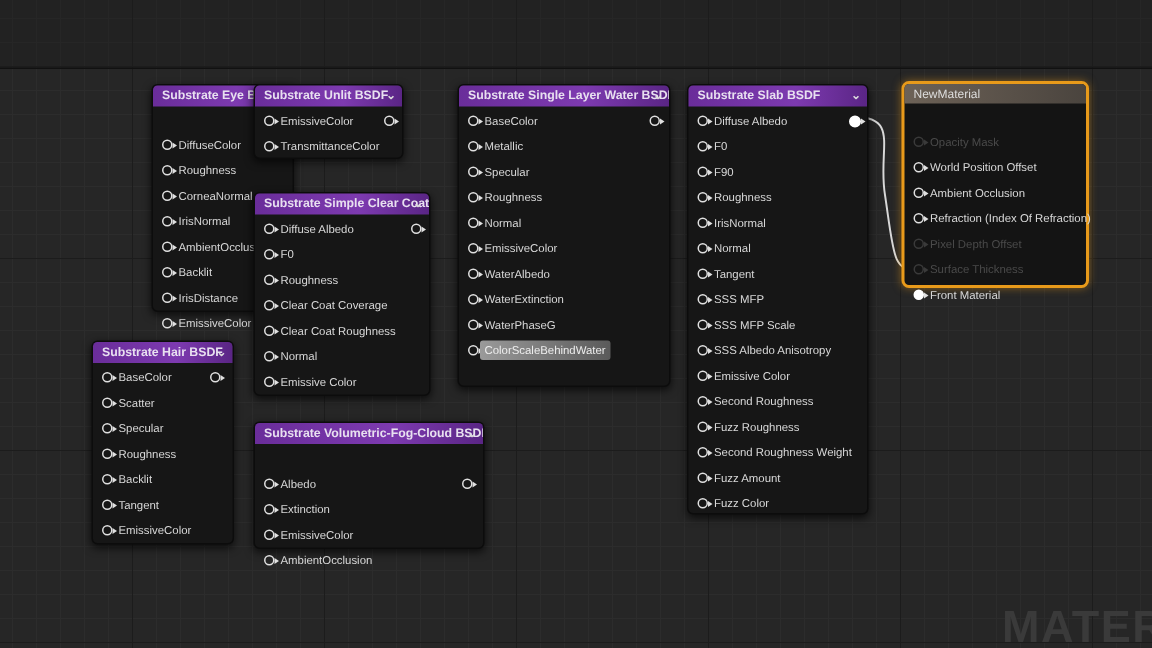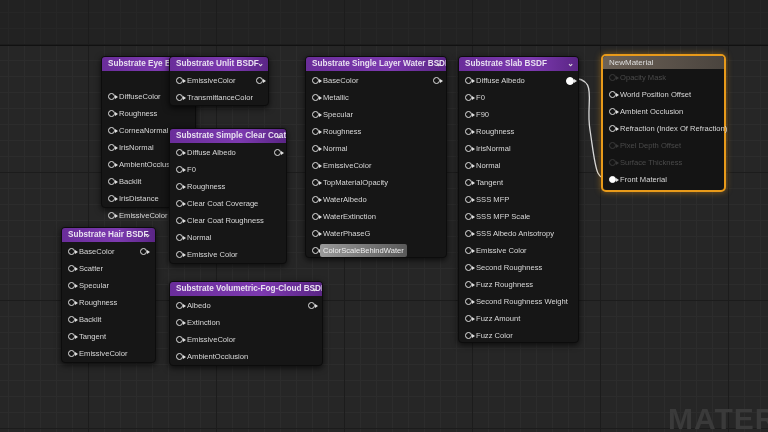--- a/index.html
+++ b/index.html
@@ -164,21 +164,21 @@
       </div>
     <div class="pin">
         <span class="pi"></span>
         <span class="lbl">Emissive Color</span>
       </div>
   </div>
 </div>
 
 <div class="node" style="left:169px;top:281px;width:152px;height:83px;">
   <div class="hdr"><span>Substrate Volumetric-Fog-Cloud BSDF</span><span class="chev">⌄</span></div>
-  <div style="padding-top:1px;">
+  <div style="padding-top:18px;">
     <div class="pin">
         <span class="pi"></span>
         <span class="lbl">Albedo</span>
         <span class="outpin" style="left:138px;"></span>
       </div>
     <div class="pin">
         <span class="pi"></span>
         <span class="lbl">Extinction</span>
       </div>
     <div class="pin">
@@ -215,24 +215,20 @@
     <div class="pin">
         <span class="pi"></span>
         <span class="lbl">Normal</span>
       </div>
     <div class="pin">
         <span class="pi"></span>
         <span class="lbl">EmissiveColor</span>
       </div>
     <div class="pin">
         <span class="pi"></span>
-        <span class="lbl">TopMaterialOpacity</span>
-      </div>
-    <div class="pin">
-        <span class="pi"></span>
         <span class="lbl">WaterAlbedo</span>
       </div>
     <div class="pin">
         <span class="pi"></span>
         <span class="lbl">WaterExtinction</span>
       </div>
     <div class="pin">
         <span class="pi"></span>
         <span class="lbl">WaterPhaseG</span>
       </div>
@@ -309,21 +305,21 @@
       </div>
     <div class="pin">
         <span class="pi"></span>
         <span class="lbl">Fuzz Color</span>
       </div>
   </div>
 </div>
 
 <div class="node matnode" style="left:601px;top:54px;width:121px;height:134px;">
   <div class="mhdr"><span>NewMaterial</span></div>
-  <div style="padding-top:0;">
+  <div style="padding-top:17px;">
     <div class="pin dis">
         <span class="pi"></span>
         <span class="lbl">Opacity Mask</span>
       </div>
     <div class="pin">
         <span class="pi"></span>
         <span class="lbl">World Position Offset</span>
       </div>
     <div class="pin">
         <span class="pi"></span>

